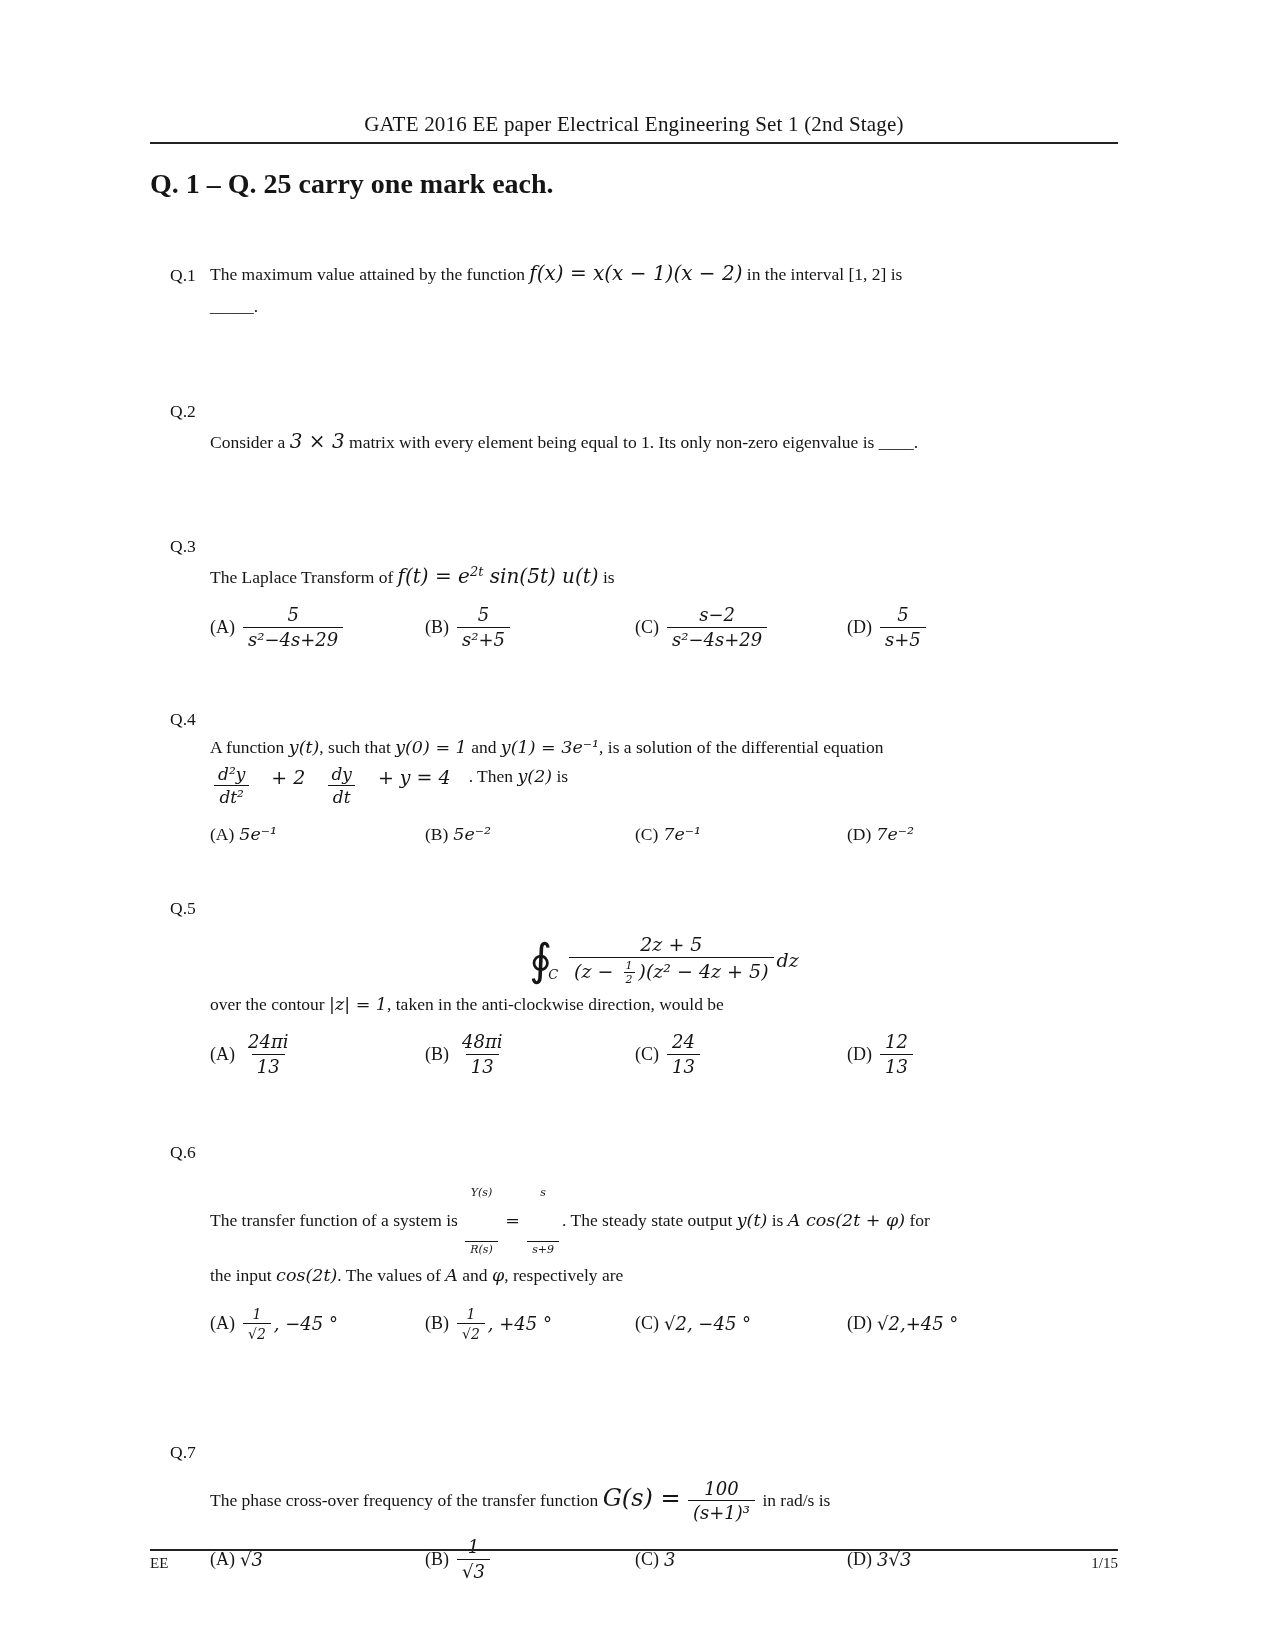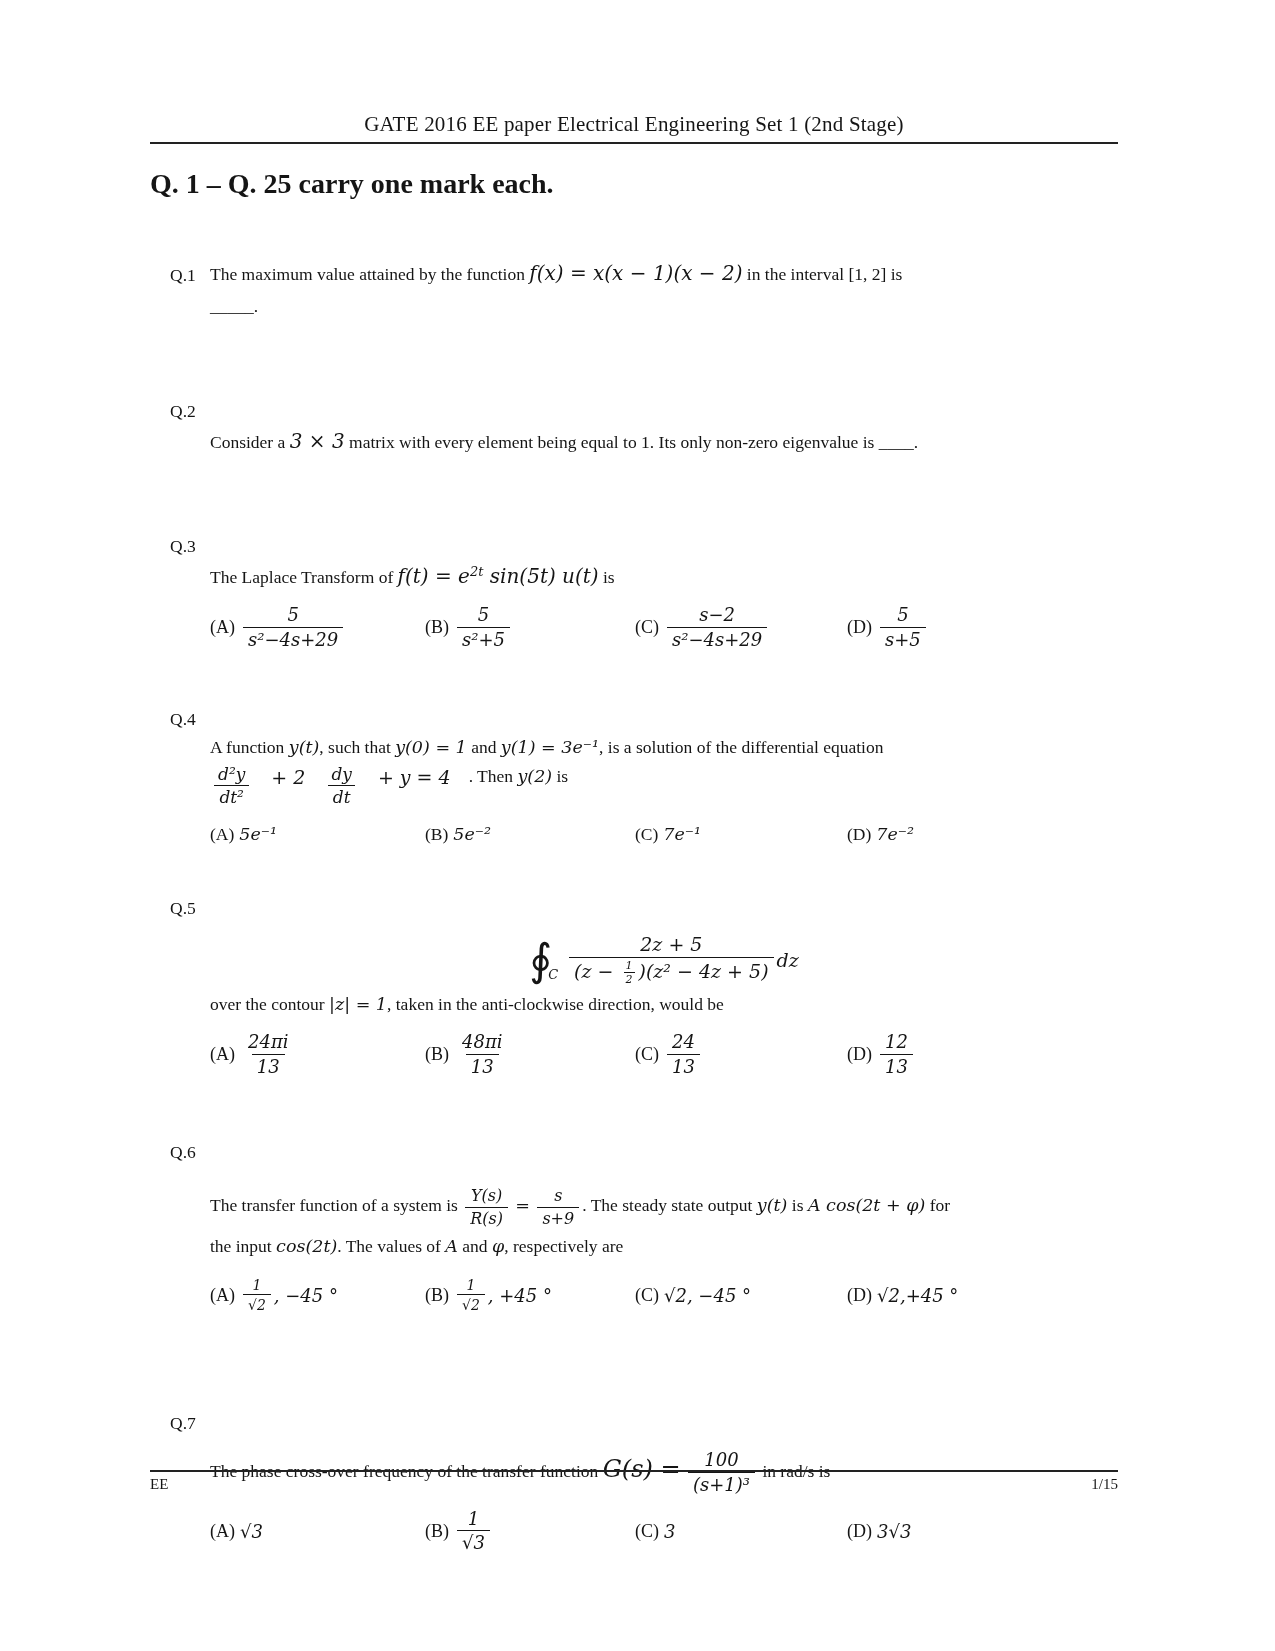--- a/index.html
+++ b/index.html
@@ -52,30 +52,30 @@
   .opt { display: flex; align-items: center; }
   .olabel { font-style: normal; font-family: "Liberation Serif", serif; margin-right: 5px; white-space: nowrap; }
   .optval { white-space: nowrap; }
   .options.plain { font-size: 17.5px; }
 
   .display-math { display: flex; align-items: center; justify-content: center; margin: 9px 0 7px; font-size: 19px; }
   .oint { font-family: "DejaVu Sans", sans-serif; font-size: 44px; font-style: normal; line-height: 1; }
   .oint-sub { align-self: flex-end; font-size: 13px; margin: 0 8px 4px -4px; }
 
   .q6 .qbody { padding-top: 18px; }
-  .q6 .inlinefrac { font-size: 16px; }
+  .q6 .inlinefrac { font-size: 11px; gap: 40px; }
   .q6 .line2 { margin-top: 7px; }
   .q6 .options { margin-top: 19px; }
 
   .q7 .qbody { padding-top: 10px; }
   .gs { font-size: 24px; }
   .glarge { font-size: 18px; }
   .q7 .options { margin-top: 13px; }
 
-  .footer { position: absolute; left: 150px; width: 968px; top: 1470px; border-top: 2px solid #222; padding-top: 4px; display: flex; justify-content: space-between; font-size: 15px; }
+  .footer { position: absolute; left: 150px; width: 968px; top: 1549px; border-top: 2px solid #222; padding-top: 4px; display: flex; justify-content: space-between; font-size: 15px; }
 </style>
 <title>GATE 2016 EE paper Electrical Engineering Set 1 (2nd Stage)</title></head>
 <body>
 
 <div class="content">
 
   <div class="header">
     <div class="header-title">GATE 2016 EE paper Electrical Engineering Set 1 (2nd Stage)</div>
   </div>
 

